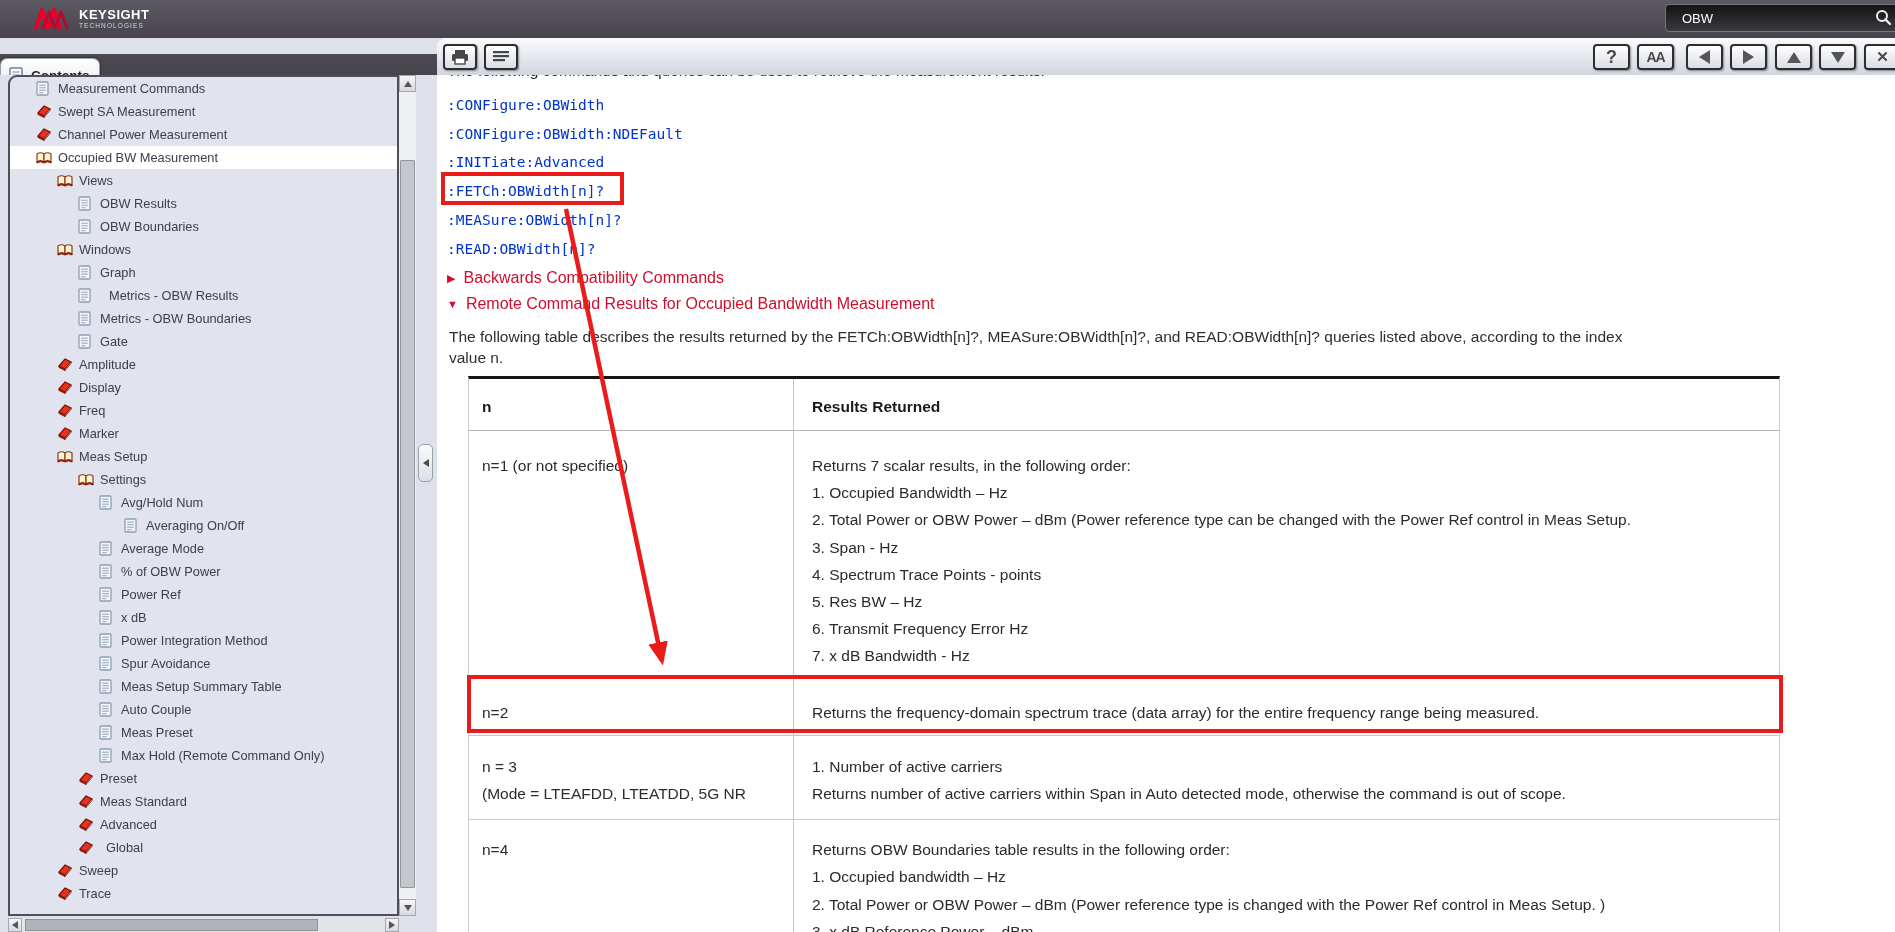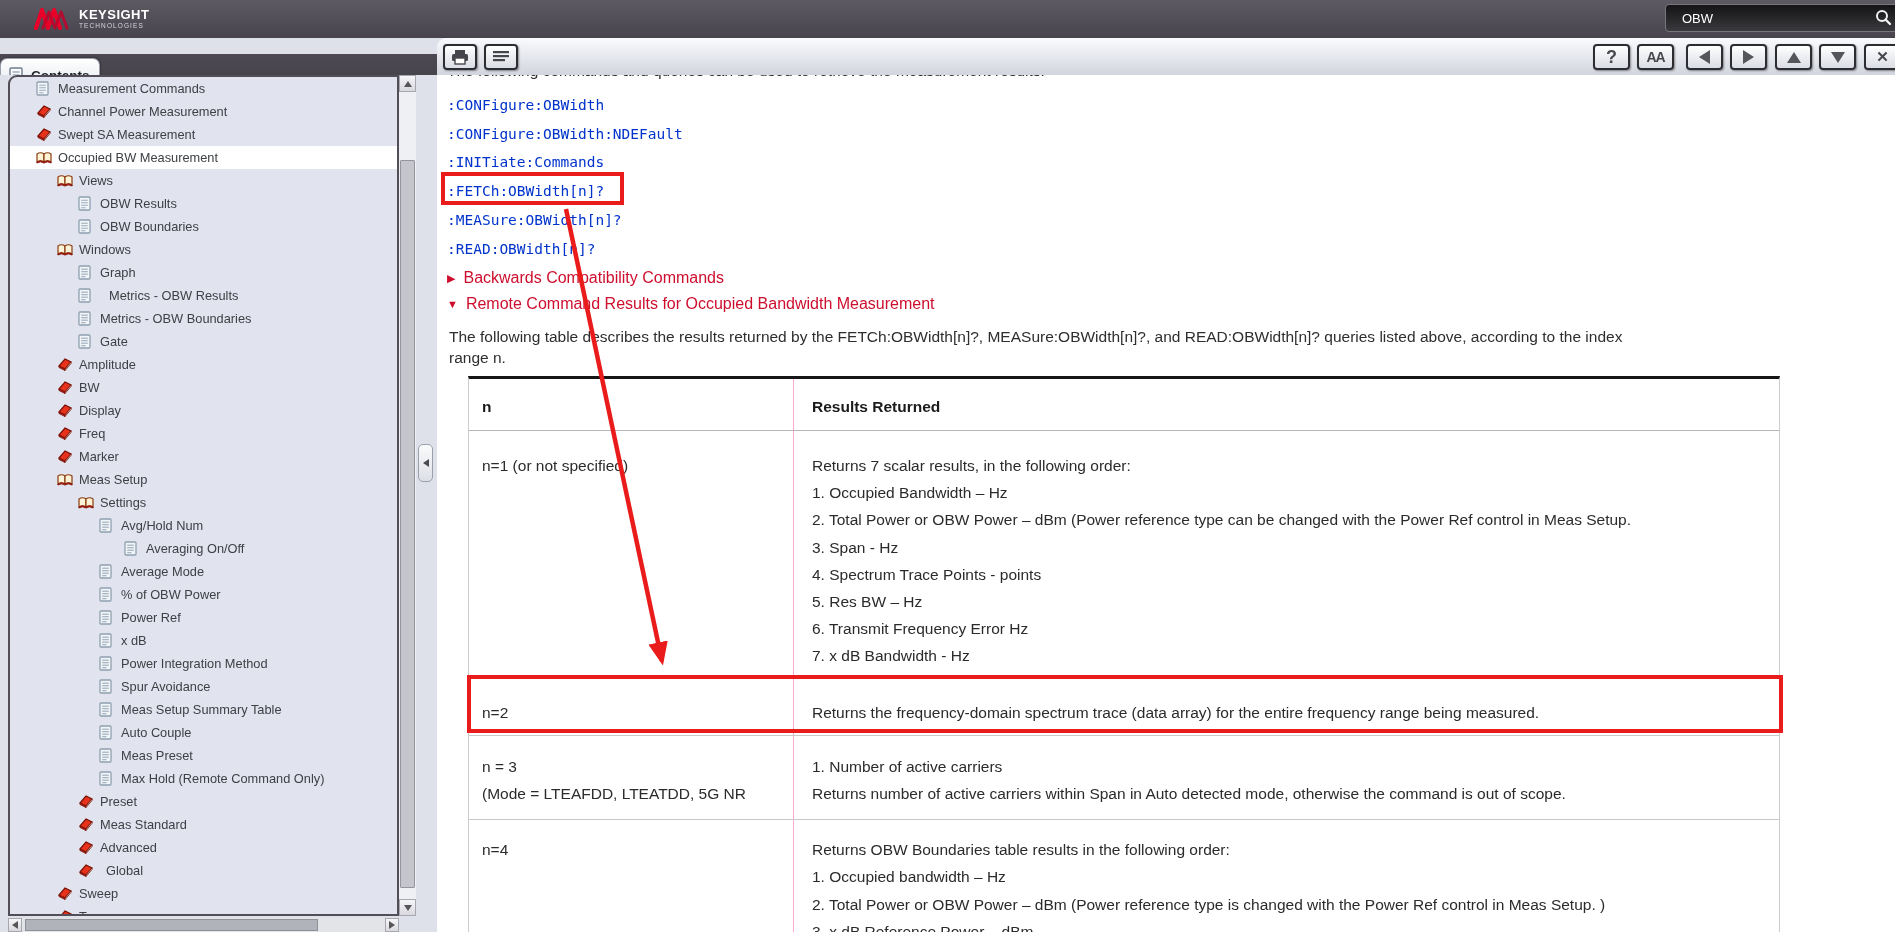--- a/index.html
+++ b/index.html
@@ -187,29 +187,29 @@
               <line x1="3.2" y1="11.7" x2="7.5" y2="11.7" stroke="#9aabbb" stroke-width="1.1"></line>
             </svg></span>
           <span>Measurement Commands</span>
         </div>
         <div class="tree-row" style="padding-left: 26px;">
           <span class="ticon"><svg width="16" height="14" viewBox="0 0 16 14">
               <path d="M2 9 L8 2 L14 5 L8 12 Z" fill="#e8321c" stroke="#7a1208" stroke-width="1.2"></path>
               <path d="M2 9 L8 12 L8 13.5 L2 10.5 Z" fill="#b21f10" stroke="#7a1208" stroke-width="0.8"></path>
               <path d="M8 12 L14 5 L14 6.5 L8 13.5 Z" fill="#fdf6e2" stroke="#7a1208" stroke-width="0.8"></path>
             </svg></span>
+          <span>Swept SA Measurement</span>
+        </div>
+        <div class="tree-row" style="padding-left: 26px;">
+          <span class="ticon"><svg width="16" height="14" viewBox="0 0 16 14">
+              <path d="M2 9 L8 2 L14 5 L8 12 Z" fill="#e8321c" stroke="#7a1208" stroke-width="1.2"></path>
+              <path d="M2 9 L8 12 L8 13.5 L2 10.5 Z" fill="#b21f10" stroke="#7a1208" stroke-width="0.8"></path>
+              <path d="M8 12 L14 5 L14 6.5 L8 13.5 Z" fill="#fdf6e2" stroke="#7a1208" stroke-width="0.8"></path>
+            </svg></span>
           <span>Channel Power Measurement</span>
-        </div>
-        <div class="tree-row" style="padding-left: 26px;">
-          <span class="ticon"><svg width="16" height="14" viewBox="0 0 16 14">
-              <path d="M2 9 L8 2 L14 5 L8 12 Z" fill="#e8321c" stroke="#7a1208" stroke-width="1.2"></path>
-              <path d="M2 9 L8 12 L8 13.5 L2 10.5 Z" fill="#b21f10" stroke="#7a1208" stroke-width="0.8"></path>
-              <path d="M8 12 L14 5 L14 6.5 L8 13.5 Z" fill="#fdf6e2" stroke="#7a1208" stroke-width="0.8"></path>
-            </svg></span>
-          <span>Swept SA Measurement</span>
         </div>
         <div class="tree-row selected" style="padding-left: 26px;">
           <span class="ticon"><svg width="16" height="14" viewBox="0 0 16 14">
               <path d="M1 4 Q4.5 1.5 8 4 L8 12 Q4.5 9.5 1 12 Z" fill="#fdf3d7" stroke="#8a3a10" stroke-width="1.2"></path>
               <path d="M15 4 Q11.5 1.5 8 4 L8 12 Q11.5 9.5 15 12 Z" fill="#fdf3d7" stroke="#8a3a10" stroke-width="1.2"></path>
               <path d="M1 12 L1 13 Q4.5 10.8 8 13 Q11.5 10.8 15 13 L15 12 Q11.5 9.5 8 12 Q4.5 9.5 1 12 Z" fill="#e8321c" stroke="#7a1208" stroke-width="0.8"></path>
             </svg></span>
           <span>Occupied BW Measurement</span>
         </div>
         <div class="tree-row" style="padding-left: 47px;">
@@ -288,28 +288,20 @@
             </svg></span>
           <span>Gate</span>
         </div>
         <div class="tree-row" style="padding-left: 47px;">
           <span class="ticon"><svg width="16" height="14" viewBox="0 0 16 14">
               <path d="M2 9 L8 2 L14 5 L8 12 Z" fill="#e8321c" stroke="#7a1208" stroke-width="1.2"></path>
               <path d="M2 9 L8 12 L8 13.5 L2 10.5 Z" fill="#b21f10" stroke="#7a1208" stroke-width="0.8"></path>
               <path d="M8 12 L14 5 L14 6.5 L8 13.5 Z" fill="#fdf6e2" stroke="#7a1208" stroke-width="0.8"></path>
             </svg></span>
           <span>Amplitude</span>
-        </div>
-        <div class="tree-row" style="padding-left: 47px;">
-          <span class="ticon"><svg width="16" height="14" viewBox="0 0 16 14">
-              <path d="M2 9 L8 2 L14 5 L8 12 Z" fill="#e8321c" stroke="#7a1208" stroke-width="1.2"></path>
-              <path d="M2 9 L8 12 L8 13.5 L2 10.5 Z" fill="#b21f10" stroke="#7a1208" stroke-width="0.8"></path>
-              <path d="M8 12 L14 5 L14 6.5 L8 13.5 Z" fill="#fdf6e2" stroke="#7a1208" stroke-width="0.8"></path>
-            </svg></span>
-          <span>BW</span>
         </div>
         <div class="tree-row" style="padding-left: 47px;">
           <span class="ticon"><svg width="16" height="14" viewBox="0 0 16 14">
               <path d="M2 9 L8 2 L14 5 L8 12 Z" fill="#e8321c" stroke="#7a1208" stroke-width="1.2"></path>
               <path d="M2 9 L8 12 L8 13.5 L2 10.5 Z" fill="#b21f10" stroke="#7a1208" stroke-width="0.8"></path>
               <path d="M8 12 L14 5 L14 6.5 L8 13.5 Z" fill="#fdf6e2" stroke="#7a1208" stroke-width="0.8"></path>
             </svg></span>
           <span>Display</span>
         </div>
         <div class="tree-row" style="padding-left: 47px;">
@@ -536,36 +528,36 @@
           <span class="tri tri-left"></span>
         </div>
     </div>
   </div>
 
   <div class="content">
     <div class="intro">The following commands and queries can be used to retrieve the measurement results.</div>
     <div class="cmds">
         <div class="cmd">:CONFigure:OBWidth</div>
         <div class="cmd">:CONFigure:OBWidth:NDEFault</div>
-        <div class="cmd">:INITiate:Commands</div>
+        <div class="cmd">:INITiate:Advanced</div>
         <div class="cmd">:FETCh:OBWidth[n]?</div>
         <div class="cmd">:MEASure:OBWidth[n]?</div>
         <div class="cmd">:READ:OBWidth[n]?</div>
       </div>
     <div class="rhead" style="top:192px;">
       <span class="glyph">▶</span>
       <span>Backwards Compatibility Commands</span>
     </div>
     <div class="rhead" style="top:218px;">
       <span class="glyph">▼</span>
       <span>Remote Command Results for Occupied Bandwidth Measurement</span>
     </div>
     <div class="para">
       <div>The following table describes the results returned by the FETCh:OBWidth[n]?, MEASure:OBWidth[n]?, and READ:OBWidth[n]? queries listed above, according to the index</div>
-      <div>range n.</div>
+      <div>value n.</div>
     </div>
     <div class="rtable">
       <div class="thead">
         <div class="hc c1">n</div>
         <div class="hc c2">Results Returned</div>
       </div>
       <div id="tbody">
           <div class="trow">
             <div class="cell c1" style="padding-top: 21px; padding-bottom: 5px;">
               <div class="cell-line">n=1 (or not specified)</div>

